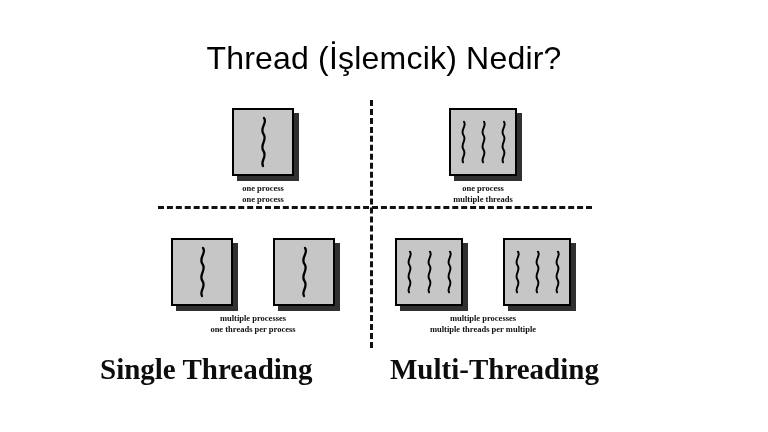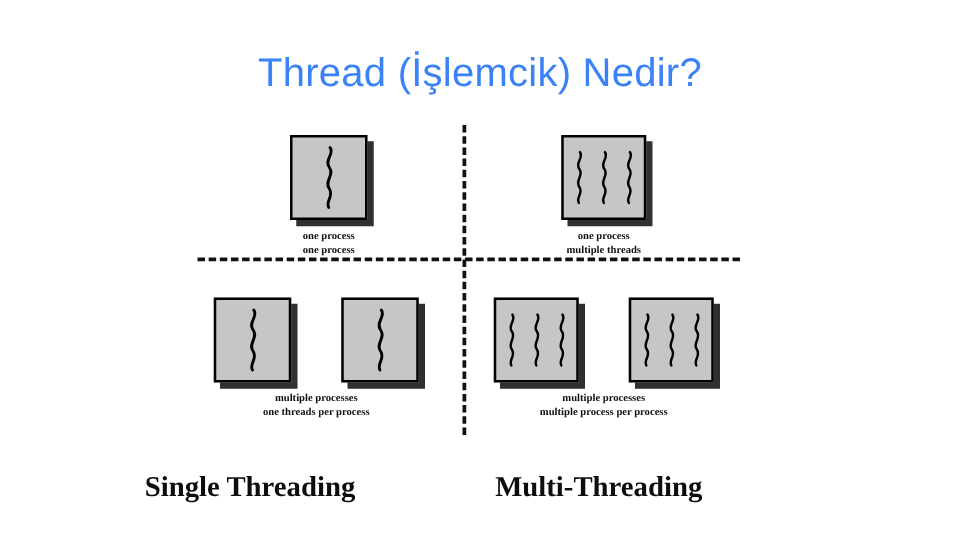--- a/index.html
+++ b/index.html
@@ -18,21 +18,21 @@
   
   #slide-title {
     position: absolute;
     top: 40px;
     left: 0;
     width: 768px;
     text-align: center;
     font-family: "Liberation Sans", sans-serif;
     font-size: 32px;
     font-weight: 400;
-    color: #3b82f6;
+    color: #000000;
     letter-spacing: 0.2px;
     white-space: nowrap;
   }
 
   
   #divider-horizontal {
     position: absolute;
     left: 158px;
     top: 206px;
     width: 434px;
@@ -108,28 +108,26 @@
     color: #111111;
     white-space: nowrap;
   }
   .quadrant-caption .caption-line { display: block; }
 
   
   .mode-heading {
     position: absolute;
     font-family: "Liberation Serif", serif;
     font-weight: bold;
-    font-size: 23px;
+    font-size: 29px;
     color: #0d0d0d;
     white-space: nowrap;
-    text-align: center;
-    margin-top: 24px;
   }
   #heading-single { left: 100px; top: 353px; width: 200px; }
-  #heading-multi  { left: 379px; top: 353px; width: 200px; }
+  #heading-multi  { left: 390px; top: 353px; width: 200px; }
 </style>
 </head>
 <body>
 
 <div id="slide-title">Thread (İşlemcik) Nedir?</div>
 
 <div id="divider-horizontal"></div>
 <div id="divider-vertical"></div>
 
 <div class="quadrant" id="quadrant-top-left">
@@ -217,18 +215,18 @@
           <path d="M7 2 C11 7, 2 12, 6.5 18 C11 24, 2 29, 6.5 35 C10.5 41, 3 45, 6 50" fill="none" stroke="#000000" stroke-width="2.3" stroke-linecap="round"></path>
         </svg>
         <svg class="thread-squiggle" width="11" height="52" viewBox="0 0 13 52">
           <path d="M7 2 C11 7, 2 12, 6.5 18 C11 24, 2 29, 6.5 35 C10.5 41, 3 45, 6 50" fill="none" stroke="#000000" stroke-width="2.3" stroke-linecap="round"></path>
         </svg>
       </div>
     </div>
   </div>
   <div class="quadrant-caption">
     <span class="caption-line">multiple processes</span>
-    <span class="caption-line">multiple process per process</span>
+    <span class="caption-line">multiple threads per multiple</span>
   </div>
 </div>
 
 <div class="mode-heading" id="heading-single">Single Threading</div>
 <div class="mode-heading" id="heading-multi">Multi-Threading</div>
 
 </body></html>

